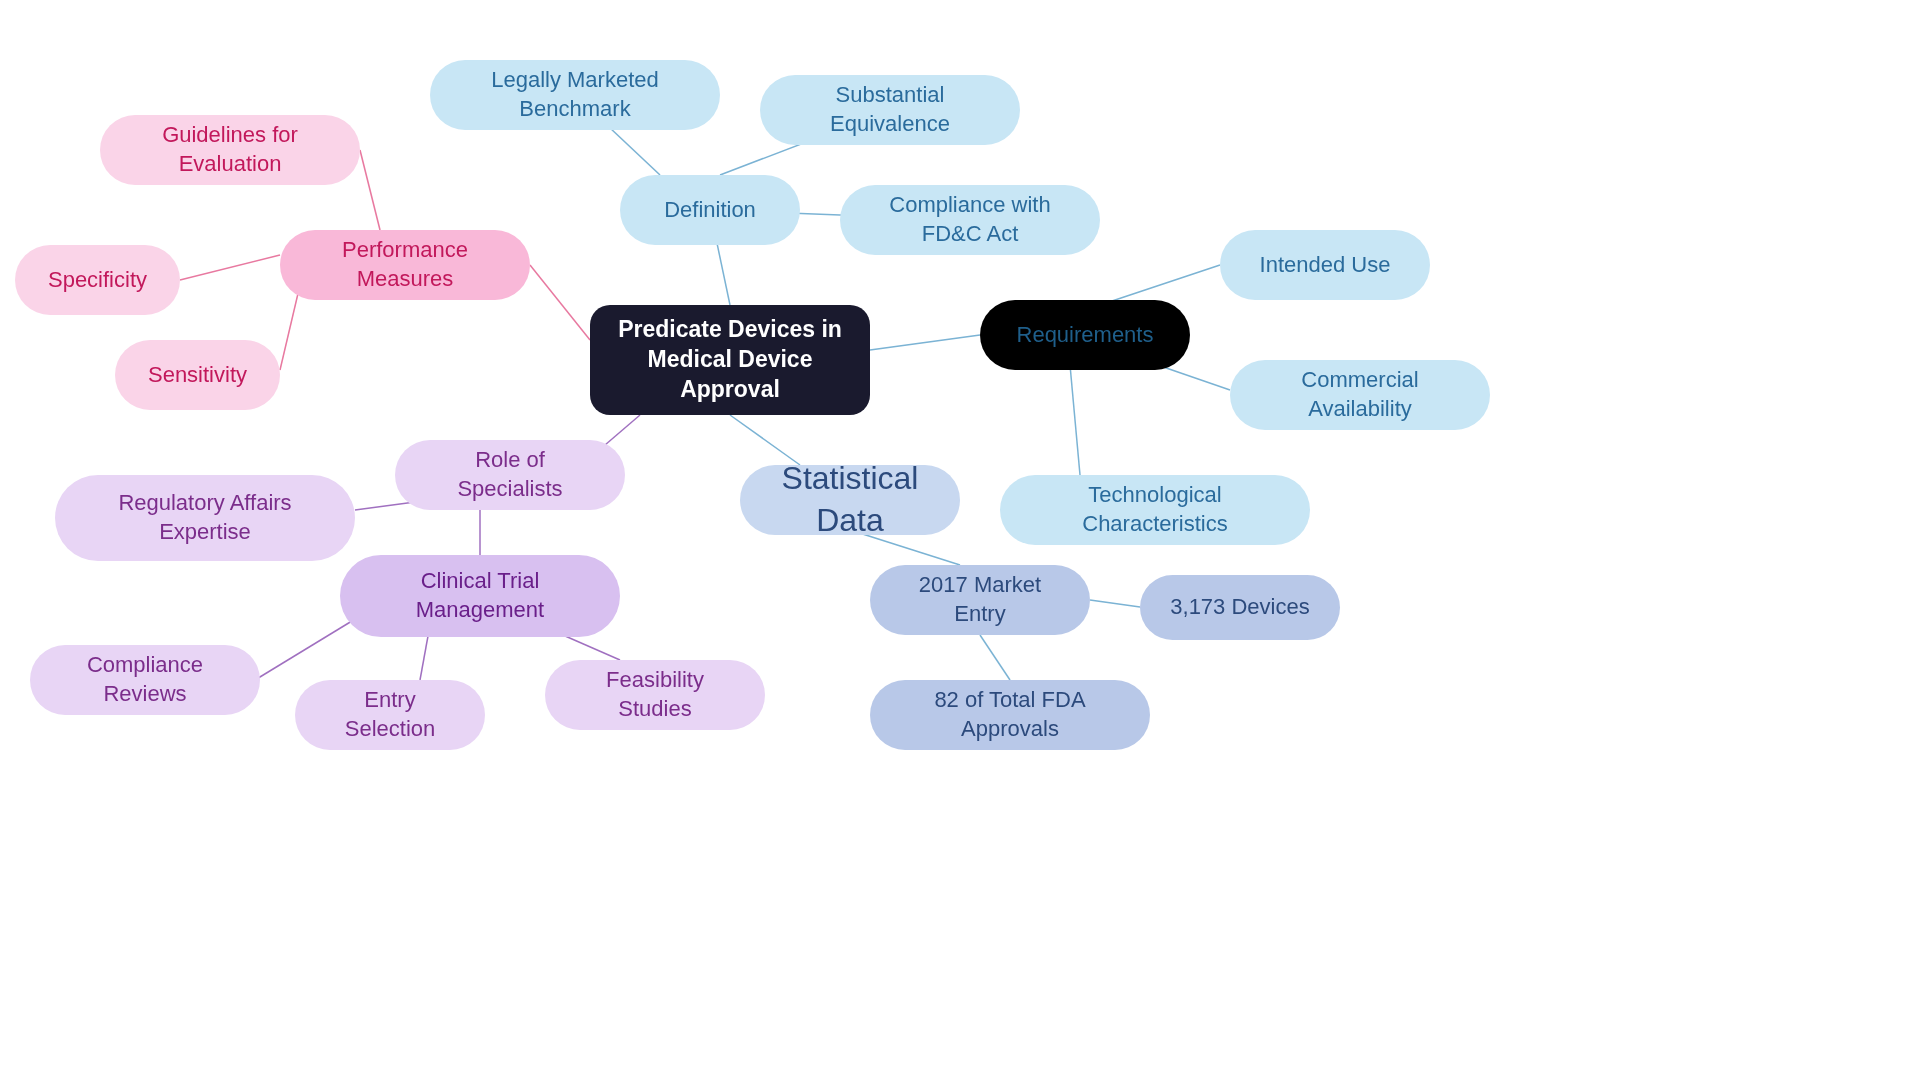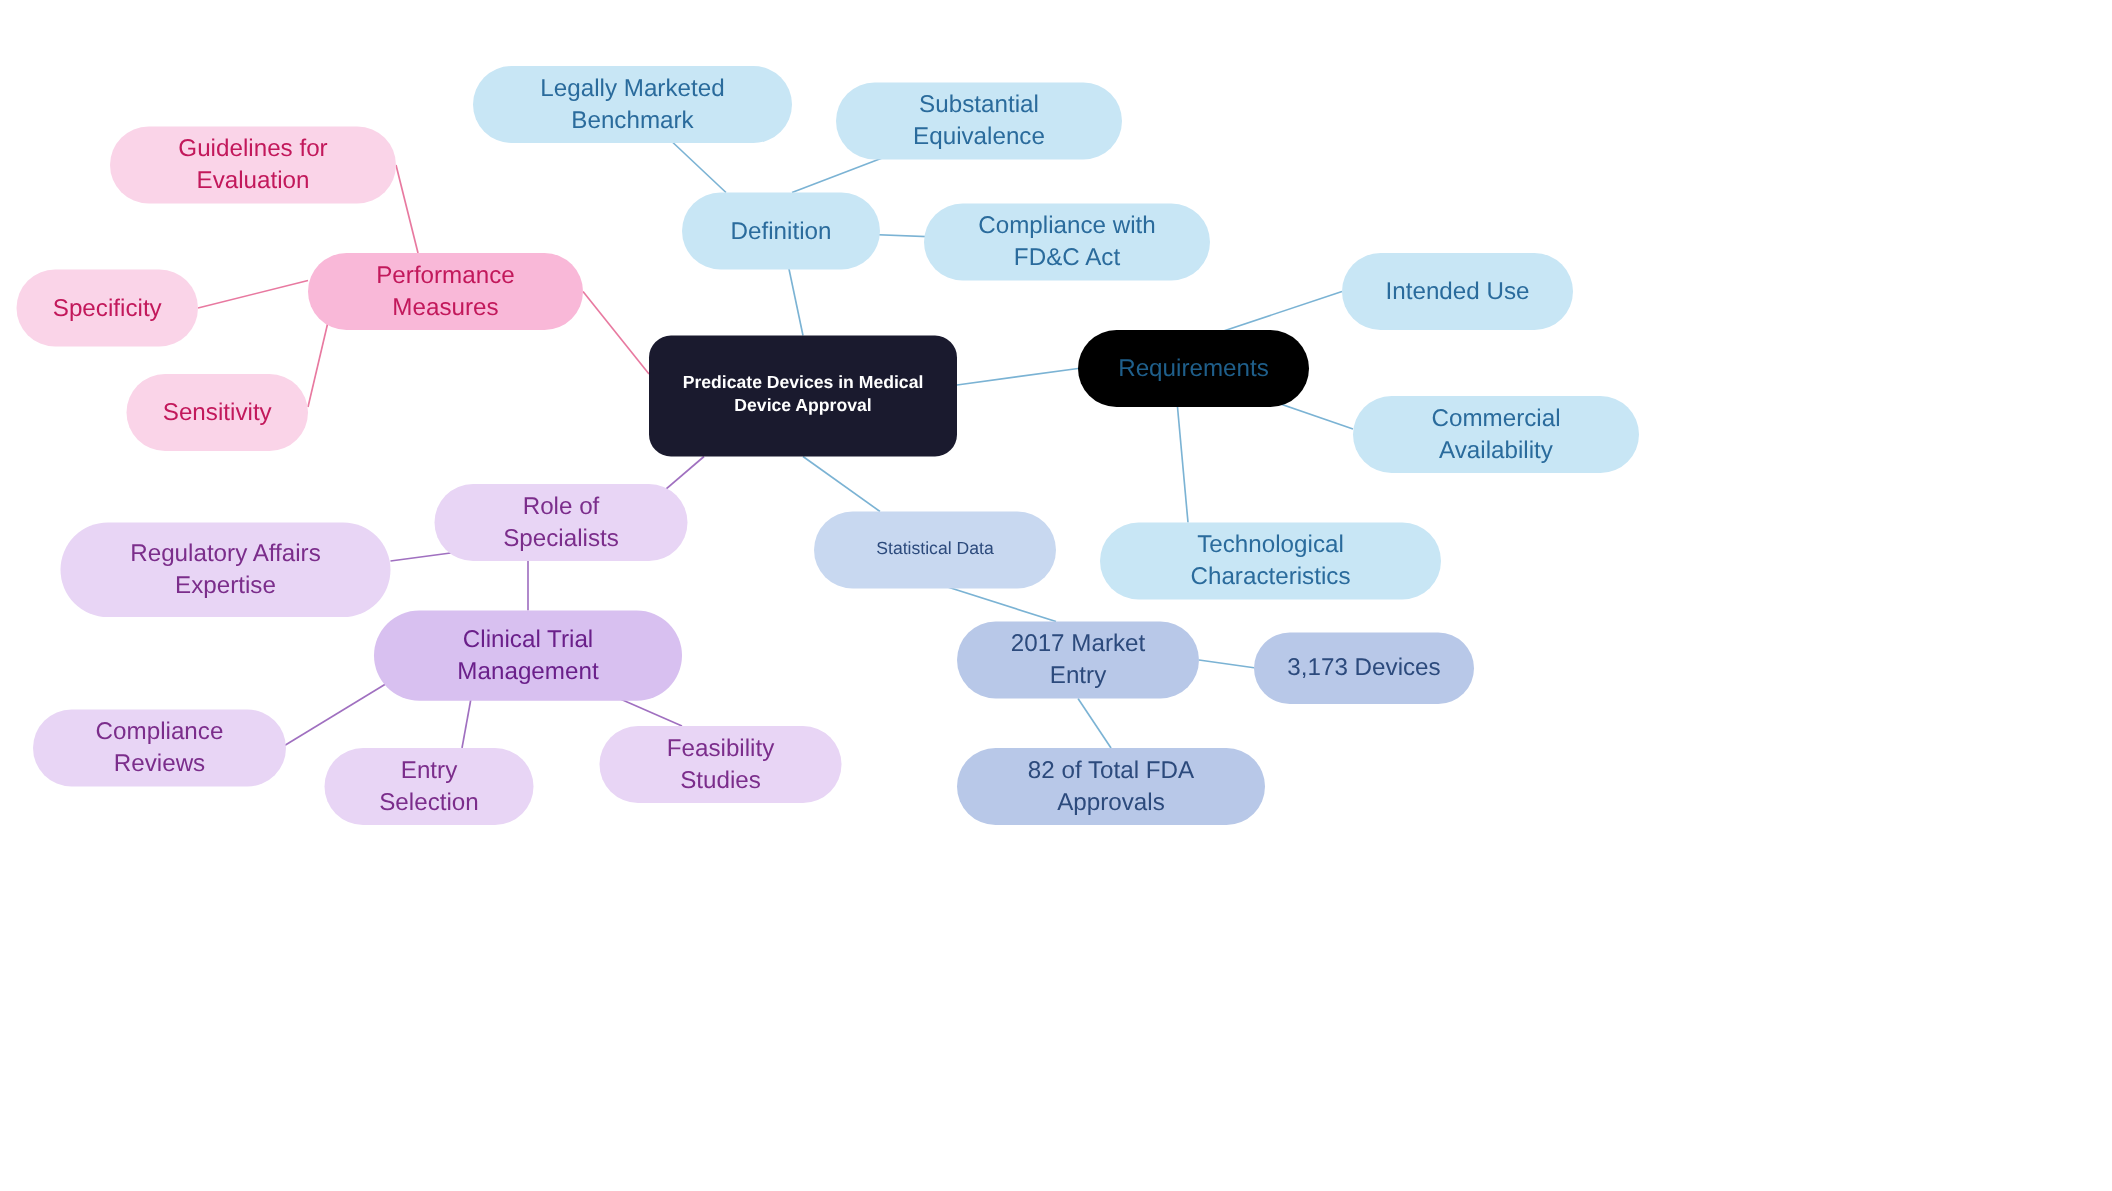--- a/index.html
+++ b/index.html
@@ -31,21 +31,21 @@
       font-size: 22px;
       font-weight: 500;
       z-index: 1;
       padding: 14px 28px;
       line-height: 1.3;
     }
 
     .node-center {
       background: #1a1a2e;
       color: #ffffff;
-      font-size: 16px;
+      font-size: 23px;
       font-weight: 600;
       width: 280px;
       height: 110px;
       border-radius: 20px;
     }
 
     .node-blue-light {
       background: #c8e6f5;
       color: #2a6b9c;
       border: none;
@@ -165,21 +165,21 @@
 </div>
 
 <div class="node node-blue-light" style="left:1230px; top:360px; width:260px; height:70px;">
   <span>Commercial Availability</span>
 </div>
 
 <div class="node node-blue-light" style="left:1000px; top:475px; width:310px; height:70px;">
   <span>Technological Characteristics</span>
 </div>
 
-<div class="node node-slate-light" style="left:740px; top:465px; width:220px; height:70px; font-size:16px;">
+<div class="node node-slate-light" style="left:740px; top:465px; width:220px; height:70px; font-size:32px;">
   <span>Statistical Data</span>
 </div>
 
 <div class="node node-slate" style="left:870px; top:565px; width:220px; height:70px;">
   <span>2017 Market Entry</span>
 </div>
 
 <div class="node node-slate" style="left:1140px; top:575px; width:200px; height:65px;">
   <span>3,173 Devices</span>
 </div>

